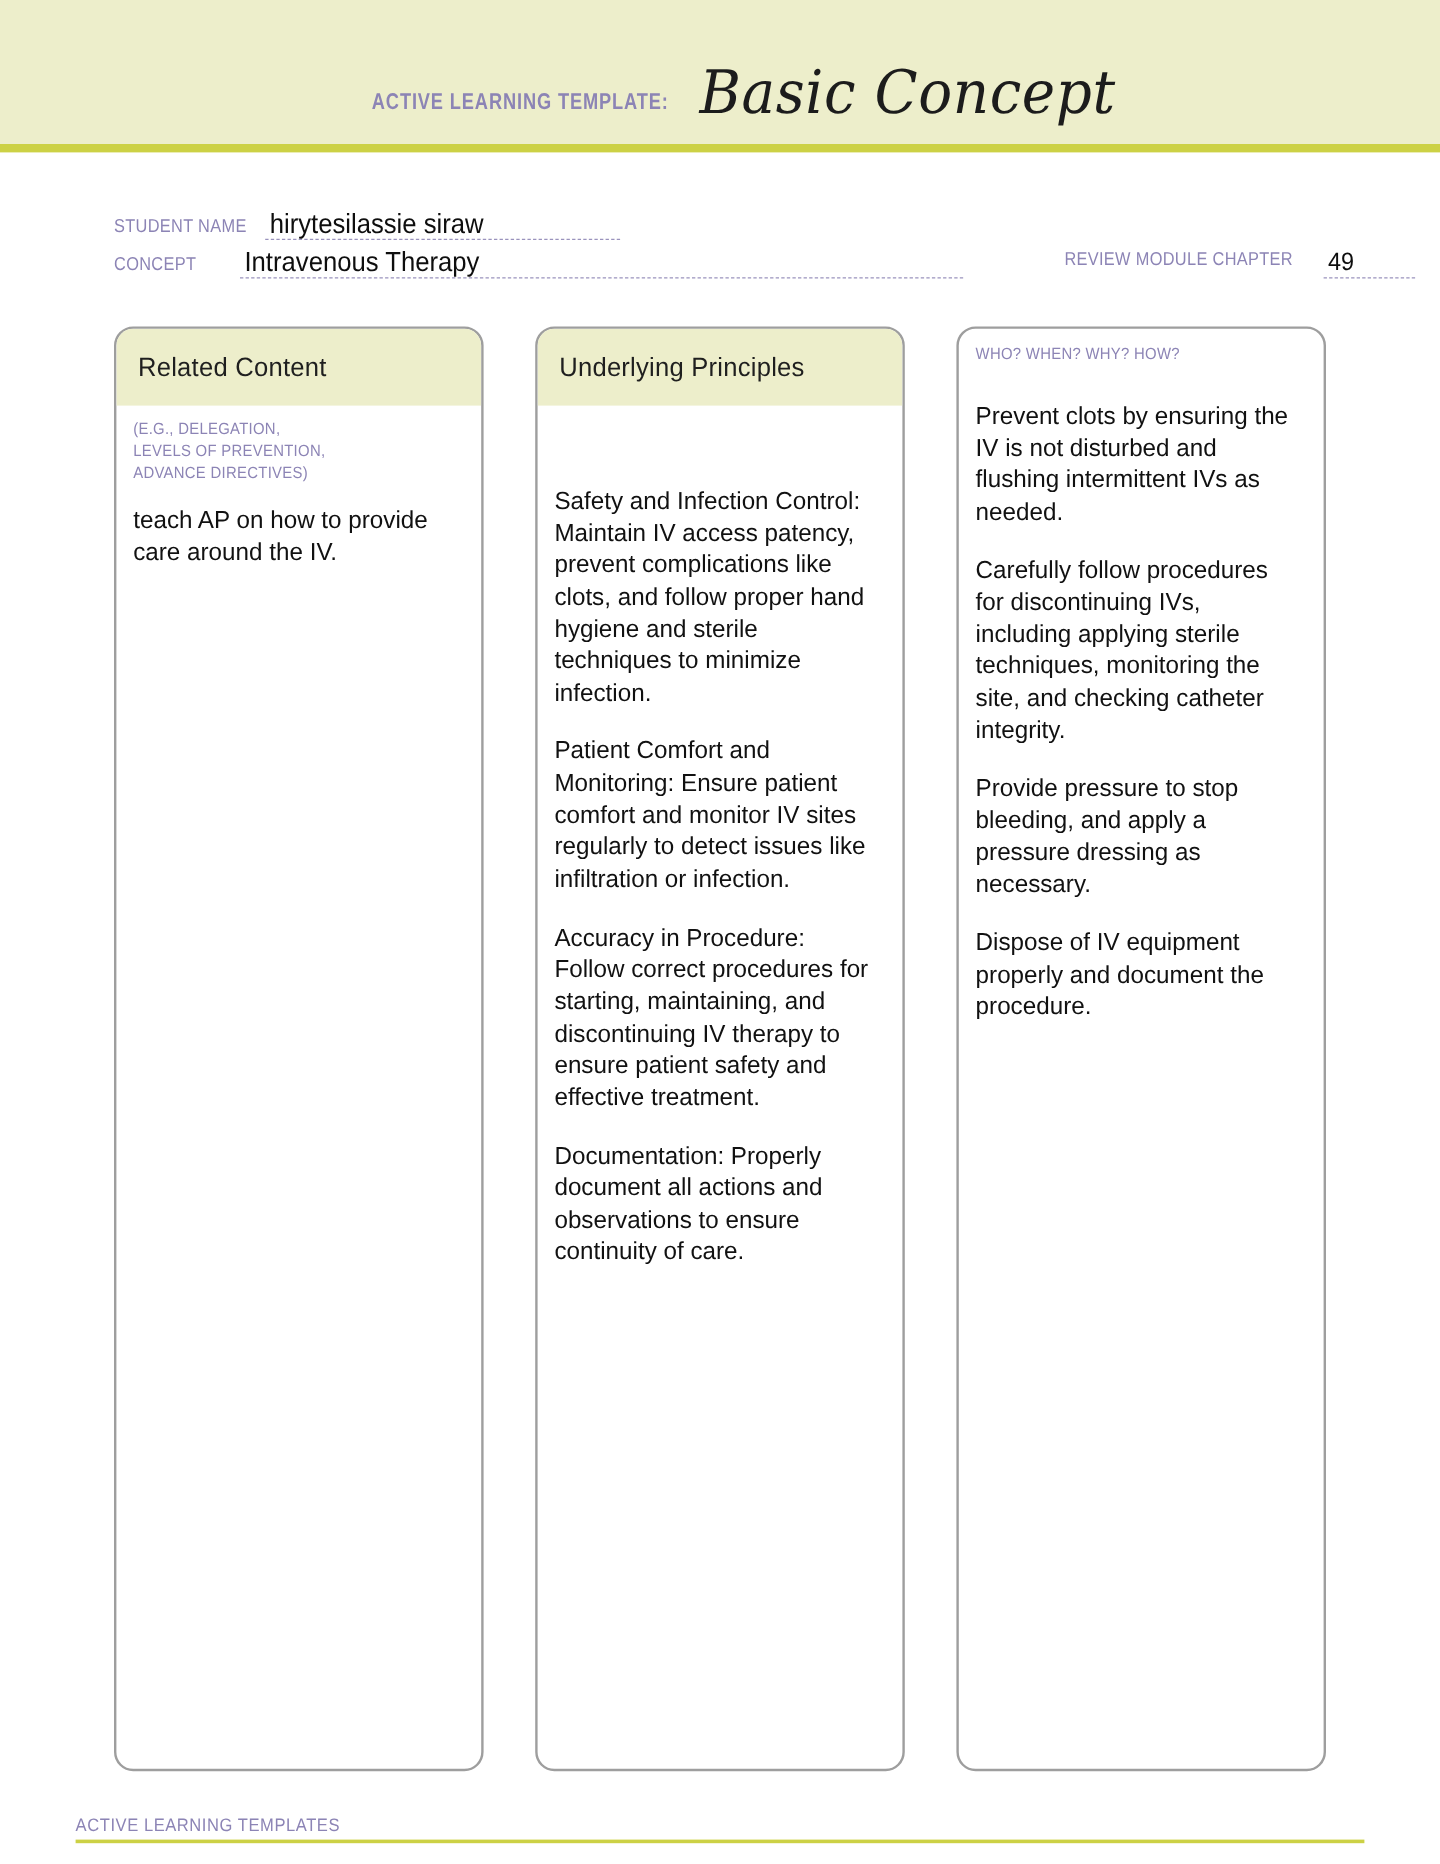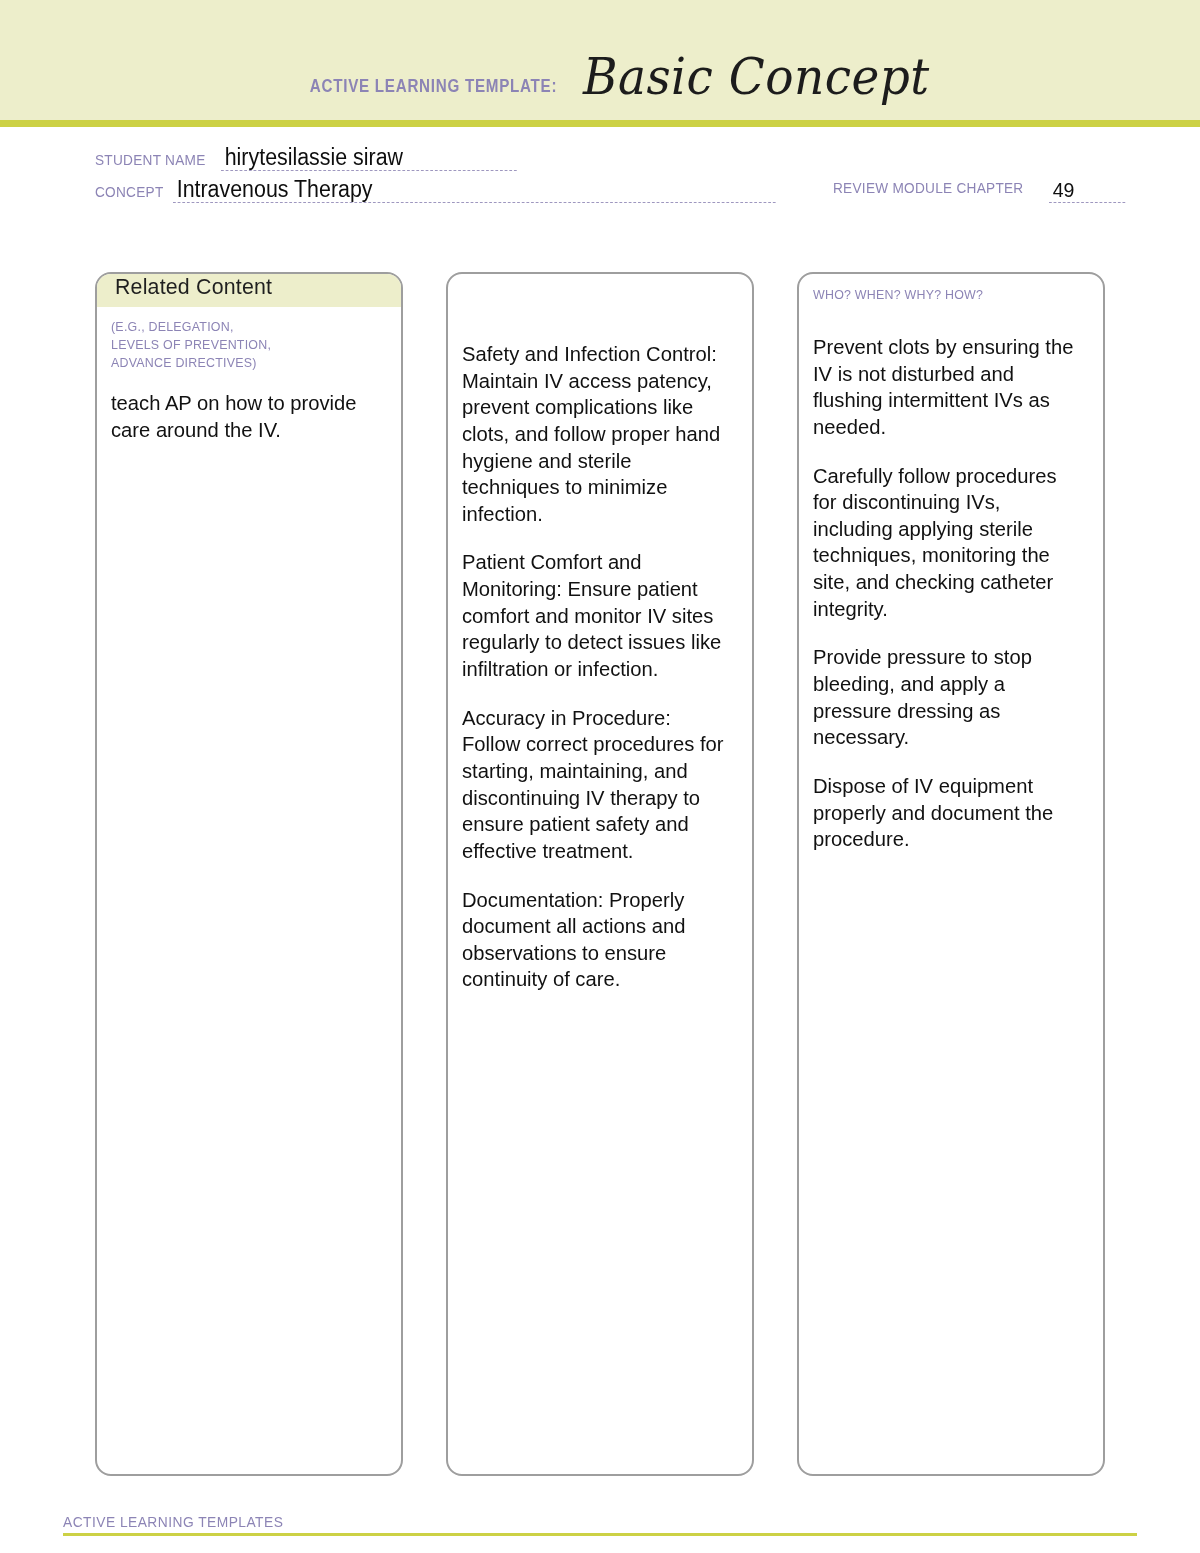--- a/index.html
+++ b/index.html
@@ -61,21 +61,21 @@
     white-space: nowrap;
     letter-spacing: 0.5px;
     transform: scaleX(0.94);
     transform-origin: left bottom;
   }
 
   
   .form-area {
     position: absolute;
     left: 95px;
-    top: 139px;
+    top: 168px;
     width: 1010px;
   }
   .field-row {
     position: relative;
     height: 32px;
     display: flex;
     align-items: flex-end;
     white-space: nowrap;
   }
   .field-label {
@@ -100,20 +100,21 @@
   }
   .fill-name { min-width: 310px; }
   .fill-concept { min-width: 640px; }
   .fill-chapter {
     min-width: 74px;
     font-size: 21px;
     vertical-align: bottom;
   }
   .row2 {
     justify-content: flex-start;
+    gap: 27px;
   }
   .chapter-group {
     display: flex;
     align-items: flex-start;
     margin-left: 12px;
   }
 
   
   .cards {
     position: absolute;
@@ -129,22 +130,23 @@
     background: #ffffff;
     border: 2px solid #9e9e9e;
     border-radius: 16px;
     box-sizing: border-box;
     overflow: hidden;
     display: flex;
     flex-direction: column;
   }
   .card-header {
     background: #edeecb;
-    height: 33px;
-    display: flex;
+    height: 64px;
+    display: flex;
+    align-items: center;
     padding-left: 18px;
     box-sizing: border-box;
     flex: 0 0 auto;
   }
   .card-title {
     font-size: 22px;
     color: #1f1f1f;
     letter-spacing: 0.2px;
     transform: scaleX(0.97);
     transform-origin: left center;
@@ -244,20 +246,23 @@
       <div class="card-hint">(E.G., DELEGATION,
 LEVELS OF PREVENTION,
 ADVANCE DIRECTIVES)</div>
       <div class="card-content">
         <p>teach AP on how to provide care around the IV.</p>
       </div>
     </div>
   </div>
 
   <div class="card col2">
+    <div class="card-header">
+      <span class="card-title">Underlying Principles</span>
+    </div>
     <div class="card-body">
       <div class="card-hint"></div>
       <div class="card-content">
         <p>Safety and Infection Control: Maintain IV access patency, prevent complications like clots, and follow proper hand hygiene and sterile techniques to minimize infection.</p>
         <p>Patient Comfort and Monitoring: Ensure patient comfort and monitor IV sites regularly to detect issues like infiltration or infection.</p>
         <p>Accuracy in Procedure: Follow correct procedures for starting, maintaining, and discontinuing IV therapy to ensure patient safety and effective treatment.</p>
         <p>Documentation: Properly document all actions and observations to ensure continuity of care.</p>
       </div>
     </div>
   </div>

